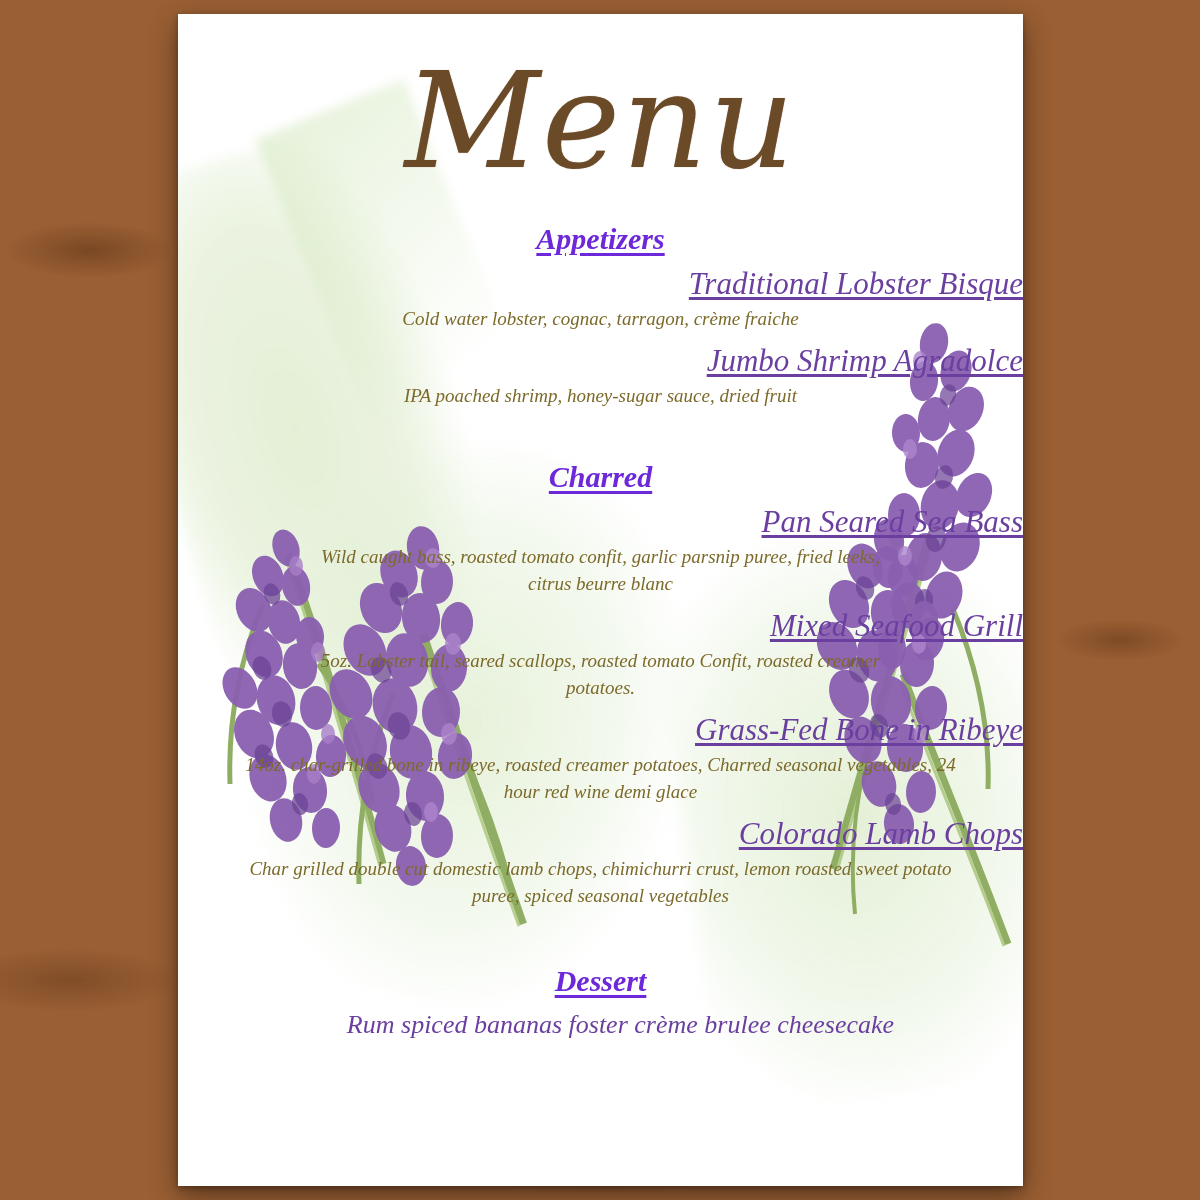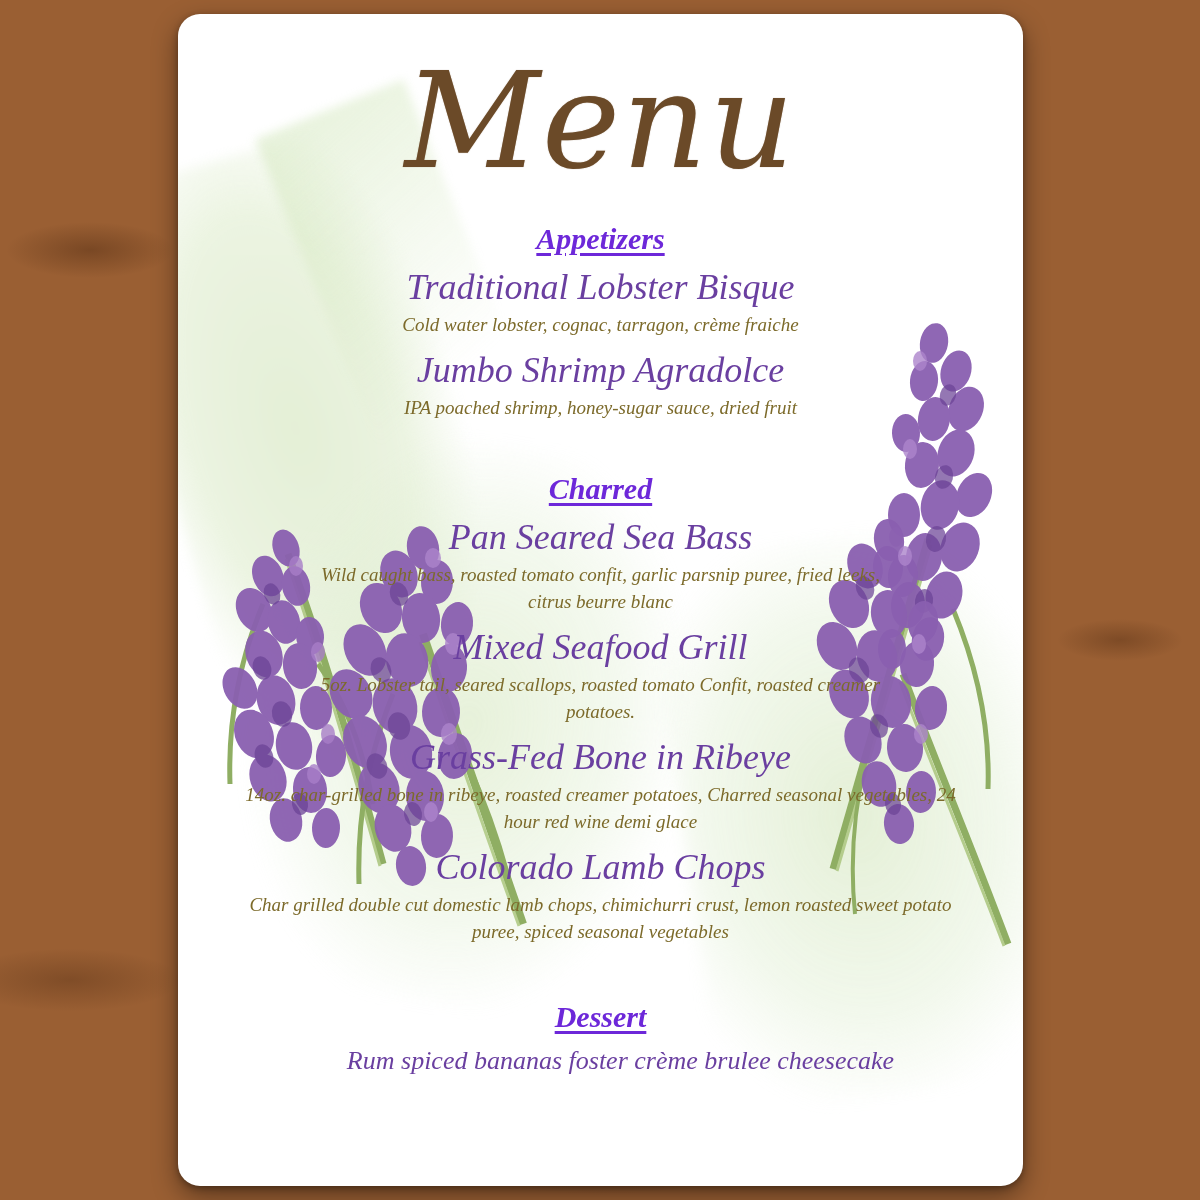--- a/index.html
+++ b/index.html
@@ -41,21 +41,20 @@
   
   .card {
     position: absolute;
     left: 178px;
     top: 14px;
     width: 845px;
     height: 1172px;
     background: #ffffff;
     box-shadow: 0 10px 26px rgba(0,0,0,0.42), 0 2px 6px rgba(0,0,0,0.3);
     overflow: hidden;
-    border-radius: 22px;
   }
 
   
   .wash {
     position: absolute;
     pointer-events: none;
     opacity: 0.55;
   }
   .wash-a {
     left: -10px; top: 130px; width: 300px; height: 620px;
@@ -115,24 +114,26 @@
     font-weight: bold;
     font-size: 30px;
     color: #6d28d9;
     text-decoration: underline;
     text-underline-offset: 4px;
     margin: 0;
   }
   .dish-name {
     font-family: "Liberation Serif", serif;
     font-style: italic;
-    font-size: 36px;
+    font-size: 31px;
     color: #6a3fa0;
+    text-decoration: underline;
     text-underline-offset: 3px;
     margin: 10px 0 4px 0;
+    text-align: right;
   }
   .dish-desc {
     font-family: "Liberation Serif", serif;
     font-style: italic;
     font-size: 19px;
     color: #7c6a2a;
     line-height: 1.42;
     margin: 0 auto;
     max-width: 690px;
   }

